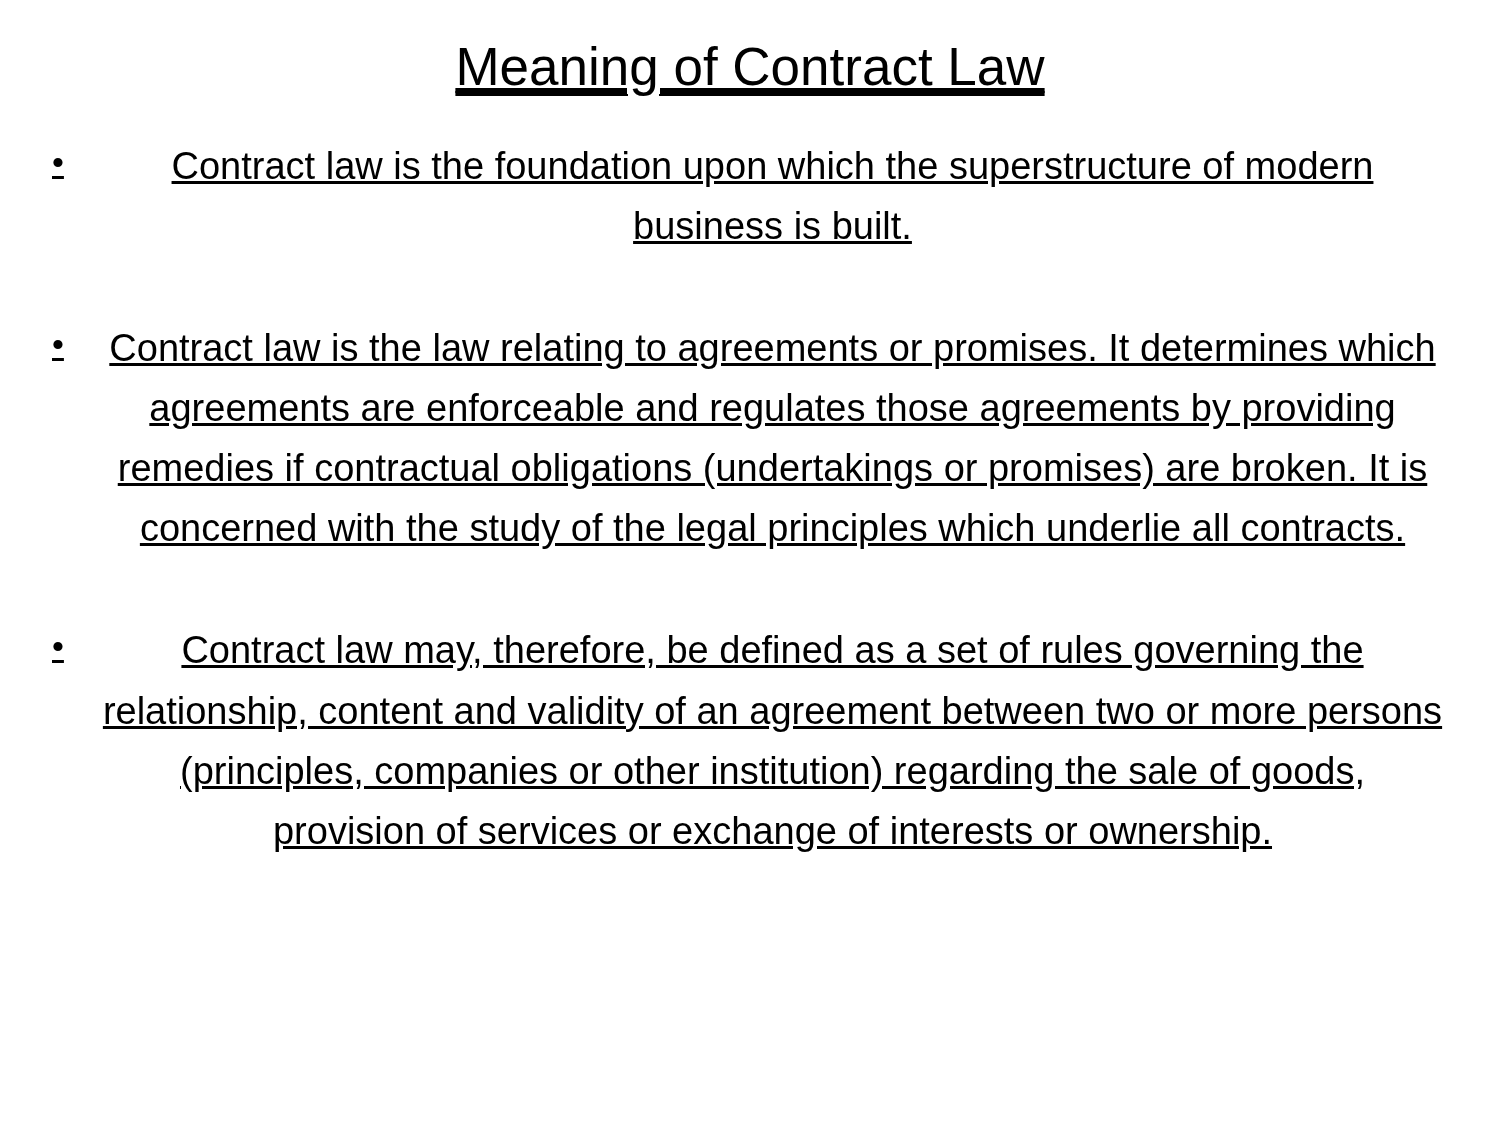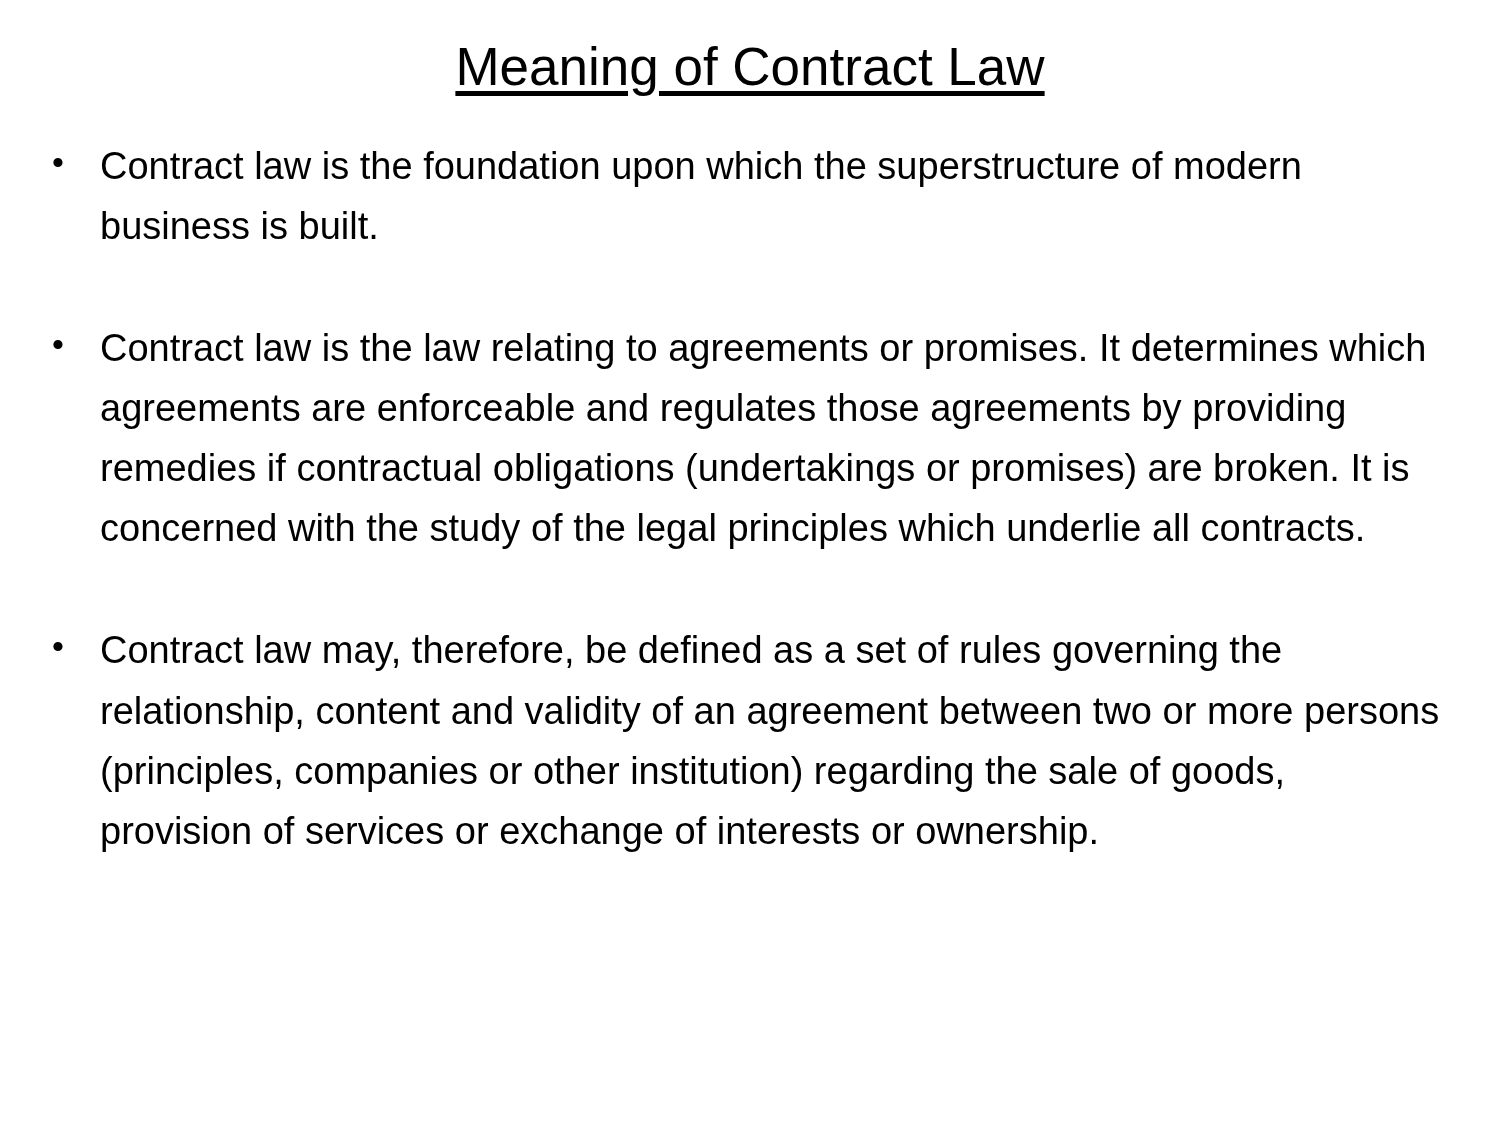--- a/index.html
+++ b/index.html
@@ -13,20 +13,21 @@
     font-family: "Liberation Sans", sans-serif;
     color: #000000;
     overflow: hidden;
   }
   .slide {
     position: relative;
     width: 1500px;
     height: 1125px;
     box-sizing: border-box;
     padding: 0;
+    text-decoration: underline;
   }
   .slide-title {
     text-align: center;
     font-size: 53px;
     font-weight: normal;
     line-height: 1.1;
     margin: 0;
     padding-top: 38px;
     text-decoration: underline;
     text-underline-offset: 6px;
@@ -50,21 +51,21 @@
     flex: 0 0 auto;
     width: 58px;
     font-size: 34px;
     line-height: 1.58;
     text-align: left;
     padding-left: 10px;
     box-sizing: border-box;
   }
   .bullet-text {
     flex: 1 1 auto;
-    text-align: left;
+    text-align: center;
   }
 </style>
 </head>
 <body>
 
 <div class="slide">
 
   <h1 class="slide-title">Meaning of Contract Law</h1>
 
   <ul class="body-block">

